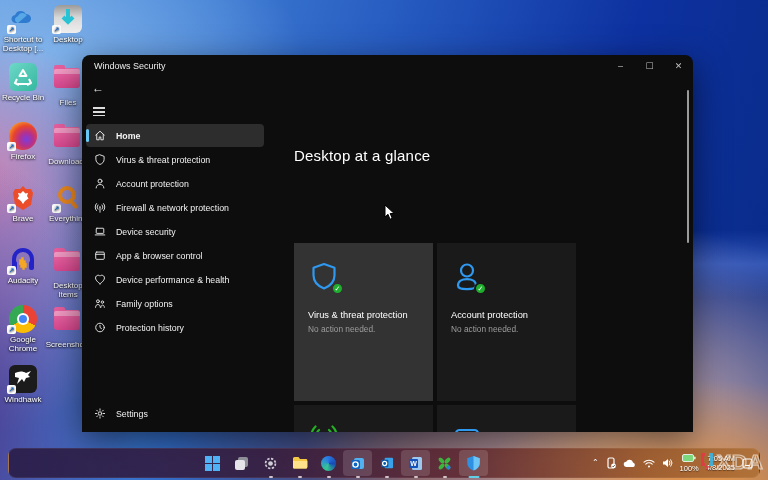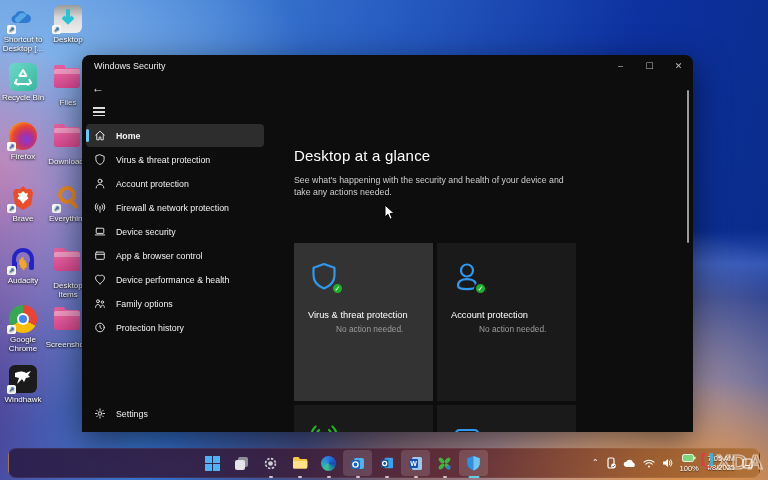--- a/index.html
+++ b/index.html
@@ -67,21 +67,21 @@
   .cards { position:absolute; left:14px; top:120px; width:283px; display:grid;
            grid-template-columns:139px 139px; grid-auto-rows:158px; gap:4px; }
   .card { background:#1a1a1a; padding:18px 14px; position:relative; }
   .card.hover { background:#333333; }
   .card-icon { position:relative; width:32px; height:32px; }
   .badge { position:absolute; right:-4px; bottom:-2px; width:13px; height:13px; border-radius:50%;
            background:#1fae2e; border:2px solid #1a1a1a; color:#fff; font-size:7px; font-weight:bold;
            display:flex; align-items:center; justify-content:center; }
   .card.hover .badge { border-color:#333333; }
   .card-title { font-size:9.3px; line-height:12px; color:#fff; margin-top:16px; }
-  .card-status { font-size:8.3px; color:#9d9d9d; margin-top:3px;margin-left:28px; }
+  .card-status { font-size:8.3px; color:#9d9d9d; margin-top:3px; }
   .scrollbar { position:absolute; right:4px; top:35px; width:2px; height:153px;
                background:#9a9a9a; border-radius:2px; }
   .cursor { position:absolute; left:384px; top:204px; z-index:60; }
   
   .taskbar { position:absolute; left:8px; right:8px; bottom:2px; height:30px; border-radius:8px;
              background:linear-gradient(90deg, rgba(42,30,74,.93) 0%, rgba(56,30,62,.9) 35%,
                         rgba(92,38,48,.88) 60%, rgba(150,86,42,.86) 85%, rgba(172,110,52,.86) 100%);
              border:1px solid rgba(255,255,255,.07); z-index:40; }
   .tb-icons { position:absolute; left:189px; top:0; height:100%; display:flex; align-items:center; }
   .tb-btn { position:relative; width:29px; height:26px; display:flex; align-items:center;
@@ -305,21 +305,20 @@
             <circle cx="7" cy="7" r="2"></circle>
             <path d="M7 1.6v1.6M7 10.8v1.6M1.6 7h1.6M10.8 7h1.6M3.2 3.2l1.1 1.1M9.7 9.7l1.1 1.1M10.8 3.2L9.7 4.3M4.3 9.7l-1.1 1.1"></path>
           </svg>
         <span>Settings</span>
       </div>
     </div>
   </div>
 
   <div class="main">
     <div class="h1">Desktop at a glance</div>
-    <div class="sub">See what's happening with the security and health of your device and take any actions needed.</div>
     <div class="cards">
       <div class="card hover">
         <div class="card-icon">
           <svg viewBox="0 0 32 32" width="32" height="32">
               <path d="M16 3l10.5 3.8v7.4c0 6.3-4.7 10.9-10.5 13.3C10.2 25.1 5.5 20.5 5.5 14.2V6.8z" stroke="#2f98ef" stroke-width="2.2" fill="none" stroke-linejoin="round"></path>
             </svg>
           <div class="badge">✓</div>
         </div>
         <div class="card-title">Virus &amp; threat protection</div>
         <div class="card-status">No action needed.</div>

